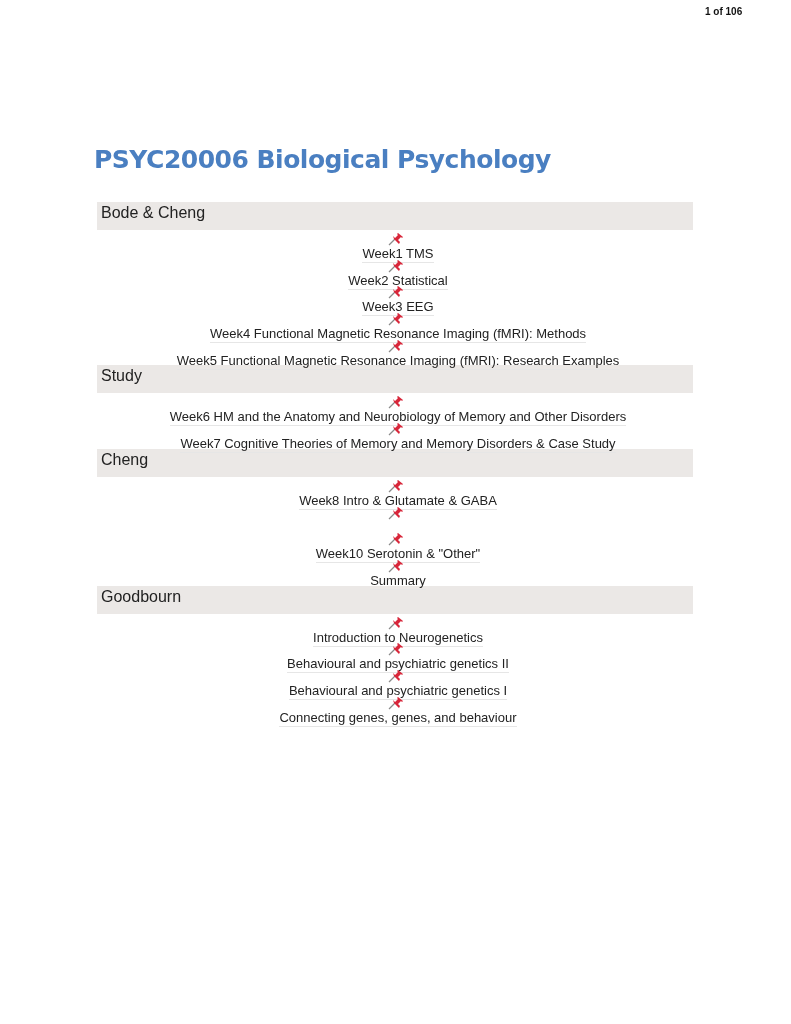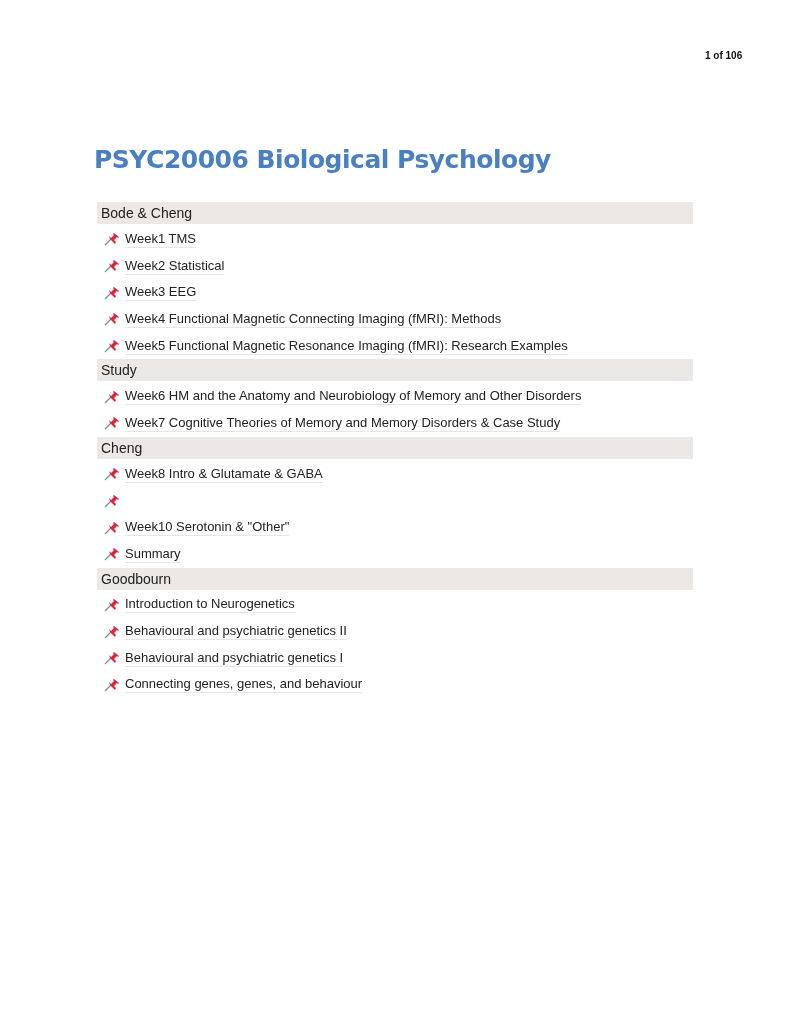--- a/index.html
+++ b/index.html
@@ -1,21 +1,21 @@
 <!DOCTYPE html>
 <html><head>
   <meta charset="utf-8">
   <style>
     html, body { margin: 0; padding: 0; background: #ffffff; }
     body { width: 791px; height: 1024px; position: relative; overflow: hidden; font-family: "Liberation Sans", sans-serif; }
-    .page-number { position: absolute; top: 6px; left: 705px; font-size: 10px; color: #111; font-weight: bold; margin-top: 44px; }
+    .page-number { position: absolute; top: 6px; left: 705px; font-size: 10px; color: #111; font-weight: bold; }
     .title { position: absolute; top: 145px; left: 94px; font-family: "DejaVu Sans", sans-serif; font-weight: bold; font-size: 25px; color: #4a7fc1; letter-spacing: -0.5px; margin: 0; }
     .toc { position: absolute; top: 202px; left: 97px; width: 596px; }
-    .section-header { height: 22px; background: #ebe8e6; font-size: 14px; color: #222; line-height: 22px; padding-left: 4px; margin-bottom: 2px; }
-    .item { height: 26.7px; display: flex; align-items: center; font-size: 13px; color: #222; padding-left: 6px; }
+    .section-header { height: 28px; background: #ebe8e6; font-size: 16px; color: #222; line-height: 22px; padding-left: 4px; margin-bottom: 2px; }
+    .item { height: 26.7px; display: flex; align-items: center; font-size: 13px; color: #222; padding-left: 6px; flex-direction: column; }
     .item .pin { width: 18px; height: 14px; margin-right: 4px; display: inline-block; position: relative; }
     .item .label { border-bottom: 1px solid #e6e6e6; line-height: 16px; }
   </style>
 </head>
 <body>
 
 <div class="page-number">1 of 106</div>
 <h1 class="title">PSYC20006 Biological Psychology</h1>
 
 <div class="toc" id="toc">
@@ -39,21 +39,21 @@
           <line x1="2" y1="13" x2="8" y2="7" stroke="#8a8a8a" stroke-width="1.2"></line>
           <path d="M7 5 L12 10 L13 8 L11 6 L14 3 L15 4 L16 3 L11 -1 L10 0 L11 1 L8 4 L6 2 Z" fill="#d8263a" transform="translate(0,2)"></path>
         </svg></span>
       <span class="label">Week3 EEG</span>
     </div>
     <div class="item">
       <span class="pin"><svg width="18" height="14" viewBox="0 0 18 14">
           <line x1="2" y1="13" x2="8" y2="7" stroke="#8a8a8a" stroke-width="1.2"></line>
           <path d="M7 5 L12 10 L13 8 L11 6 L14 3 L15 4 L16 3 L11 -1 L10 0 L11 1 L8 4 L6 2 Z" fill="#d8263a" transform="translate(0,2)"></path>
         </svg></span>
-      <span class="label">Week4 Functional Magnetic Connecting Imaging (fMRI): Methods</span>
+      <span class="label">Week4 Functional Magnetic Resonance Imaging (fMRI): Methods</span>
     </div>
     <div class="item">
       <span class="pin"><svg width="18" height="14" viewBox="0 0 18 14">
           <line x1="2" y1="13" x2="8" y2="7" stroke="#8a8a8a" stroke-width="1.2"></line>
           <path d="M7 5 L12 10 L13 8 L11 6 L14 3 L15 4 L16 3 L11 -1 L10 0 L11 1 L8 4 L6 2 Z" fill="#d8263a" transform="translate(0,2)"></path>
         </svg></span>
       <span class="label">Week5 Functional Magnetic Resonance Imaging (fMRI): Research Examples</span>
     </div>
     <div class="section-header">Study</div>
     <div class="item">

